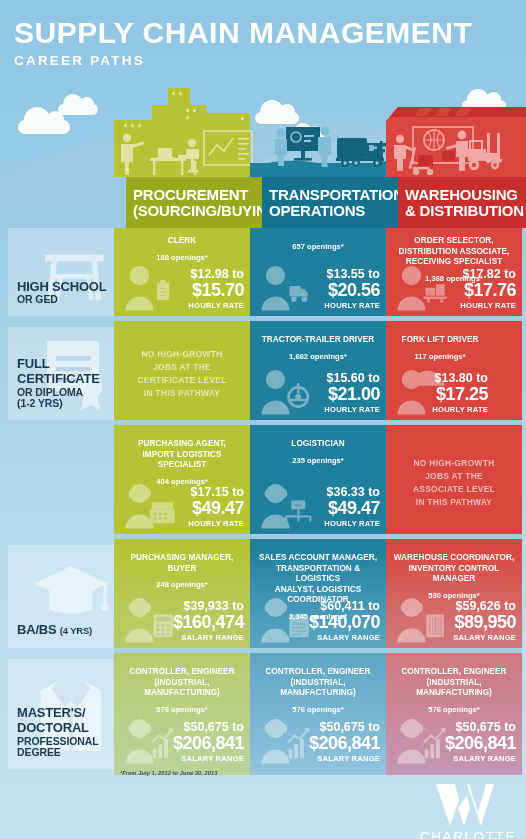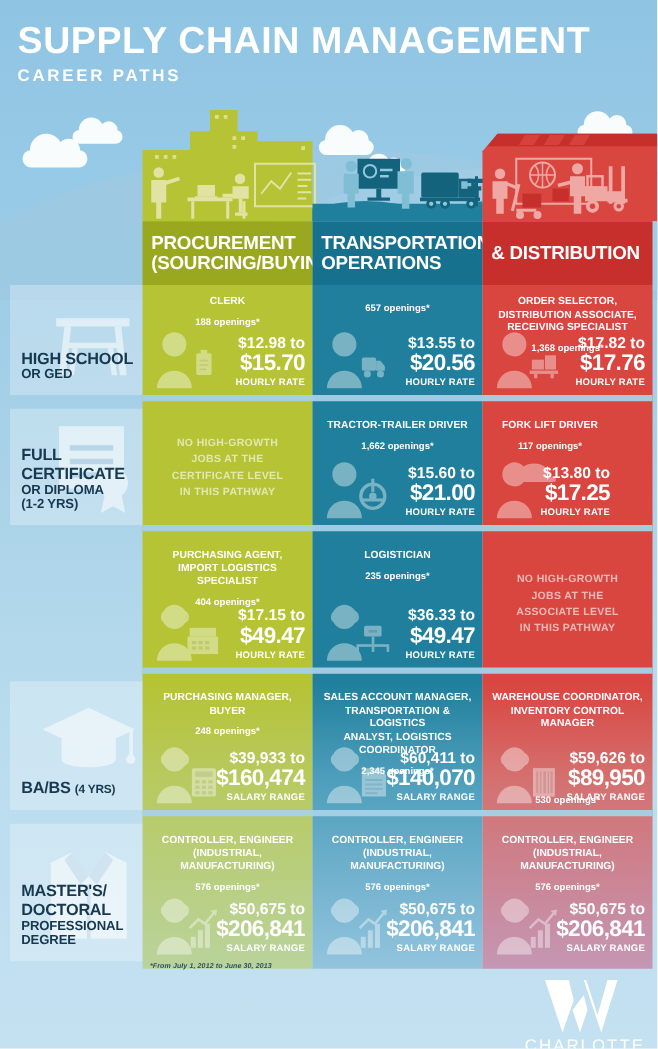--- a/index.html
+++ b/index.html
@@ -69,20 +69,21 @@
   
   .illo-band { position:absolute; left:0; right:0; top:85px; height:92px; }
 
   
   .hdr {
     position:absolute; top:177px; height:51px;
     display:flex; align-items:center;
     padding:0 7px;
     color:#ffffff; font-weight:700; font-size:15px; line-height:1.05;
     letter-spacing:-.2px;
+    margin-left:12px;
   }
   .hdr-1 { left:114px; width:136px; background:#9aa81f; }
   .hdr-2 { left:250px; width:136px; background:#16718f; }
   .hdr-3 { left:386px; width:136px; background:#c62f2b; }
 
   
   .strip { position:absolute; top:228px; height:547px; }
   .strip-1 { left:114px; width:136px;
      background: linear-gradient(180deg,#b5c334 0%, #b5c334 58%, #b8c95f 72%, #b9d39c 100%); }
   .strip-2 { left:250px; width:136px;
@@ -311,20 +312,21 @@
     </div>
   </div>
   <div class="hdr hdr-2">
     <div>
       <div>TRANSPORTATION</div>
       <div>OPERATIONS</div>
     </div>
   </div>
   <div class="hdr hdr-3">
     <div>
+      <div>WAREHOUSING</div>
       <div>&amp; DISTRIBUTION</div>
     </div>
   </div>
 
   <div class="strip strip-1"></div>
   <div class="strip strip-2"></div>
   <div class="strip strip-3"></div>
 
   <div class="grid" id="rows-root">
       <div class="ltile" style="top: 228px; height: 88px;">
@@ -595,21 +597,21 @@
             <circle cx="14" cy="16" r="5.2" fill="none" stroke="#fff" stroke-width="2.4"></circle>
             <circle cx="27" cy="16" r="5.2" fill="none" stroke="#fff" stroke-width="2.4"></circle>
             <rect x="19" y="15" width="4" height="2" fill="#fff"></rect>
           </svg></div>
         <div class="payblock">
           <div class="pay1">$60,411 to</div>
           <div class="pay2">$140,070</div>
           <div class="paylbl">SALARY RANGE</div>
         </div>
       </div>
-      <div class="cell" style="left: 386px; top: 545px; width: 136px; height: 103px; gap: 44px;">
+      <div class="cell" style="left: 386px; top: 545px; width: 136px; height: 103px;">
         <div class="jobtitle">
           <div>WAREHOUSE COORDINATOR,</div>
           <div>INVENTORY CONTROL MANAGER</div>
         </div>
         <div class="openings">530 openings*</div>
         <div class="person" style="position: absolute;"><svg viewBox="0 0 64 56" width="56" height="52">
             <circle cx="20" cy="16" r="11" fill="#fff"></circle>
             <path d="M4,56 a16,16 0 0 1 32,0 Z" fill="#fff"></path>
             <rect x="37" y="24" width="20" height="26" fill="#fff"></rect>
             <g fill="rgba(0,0,0,.2)">

